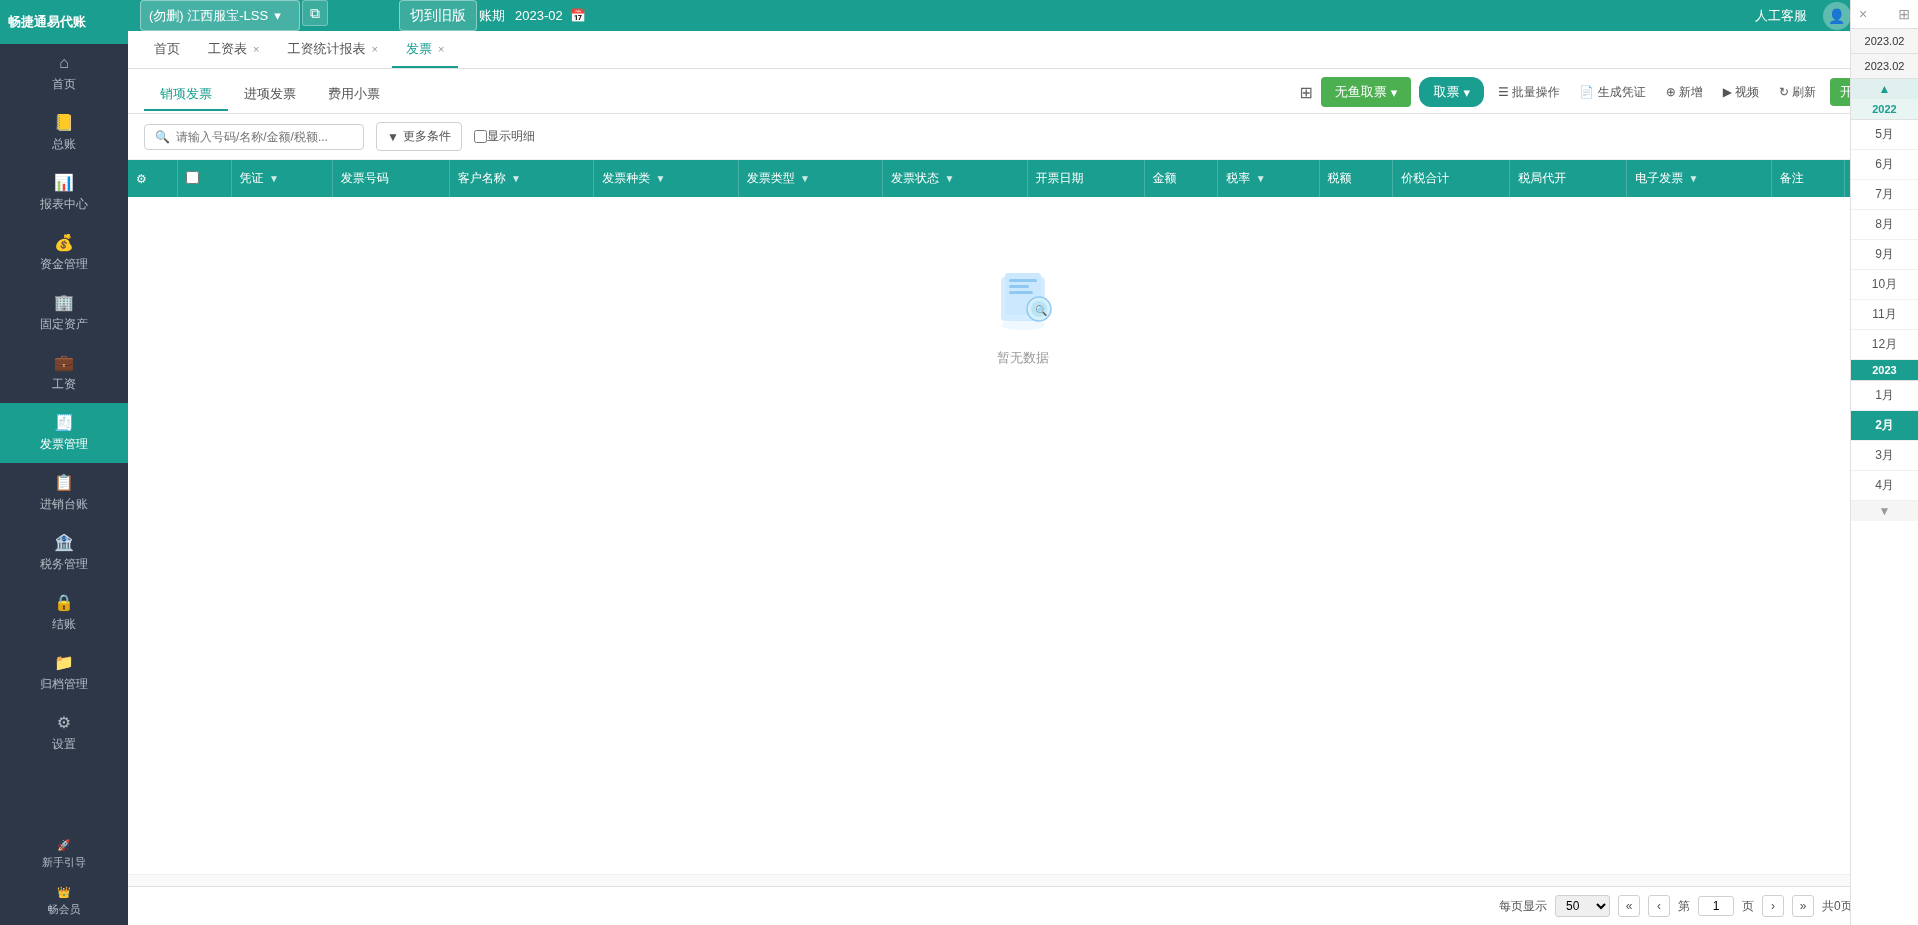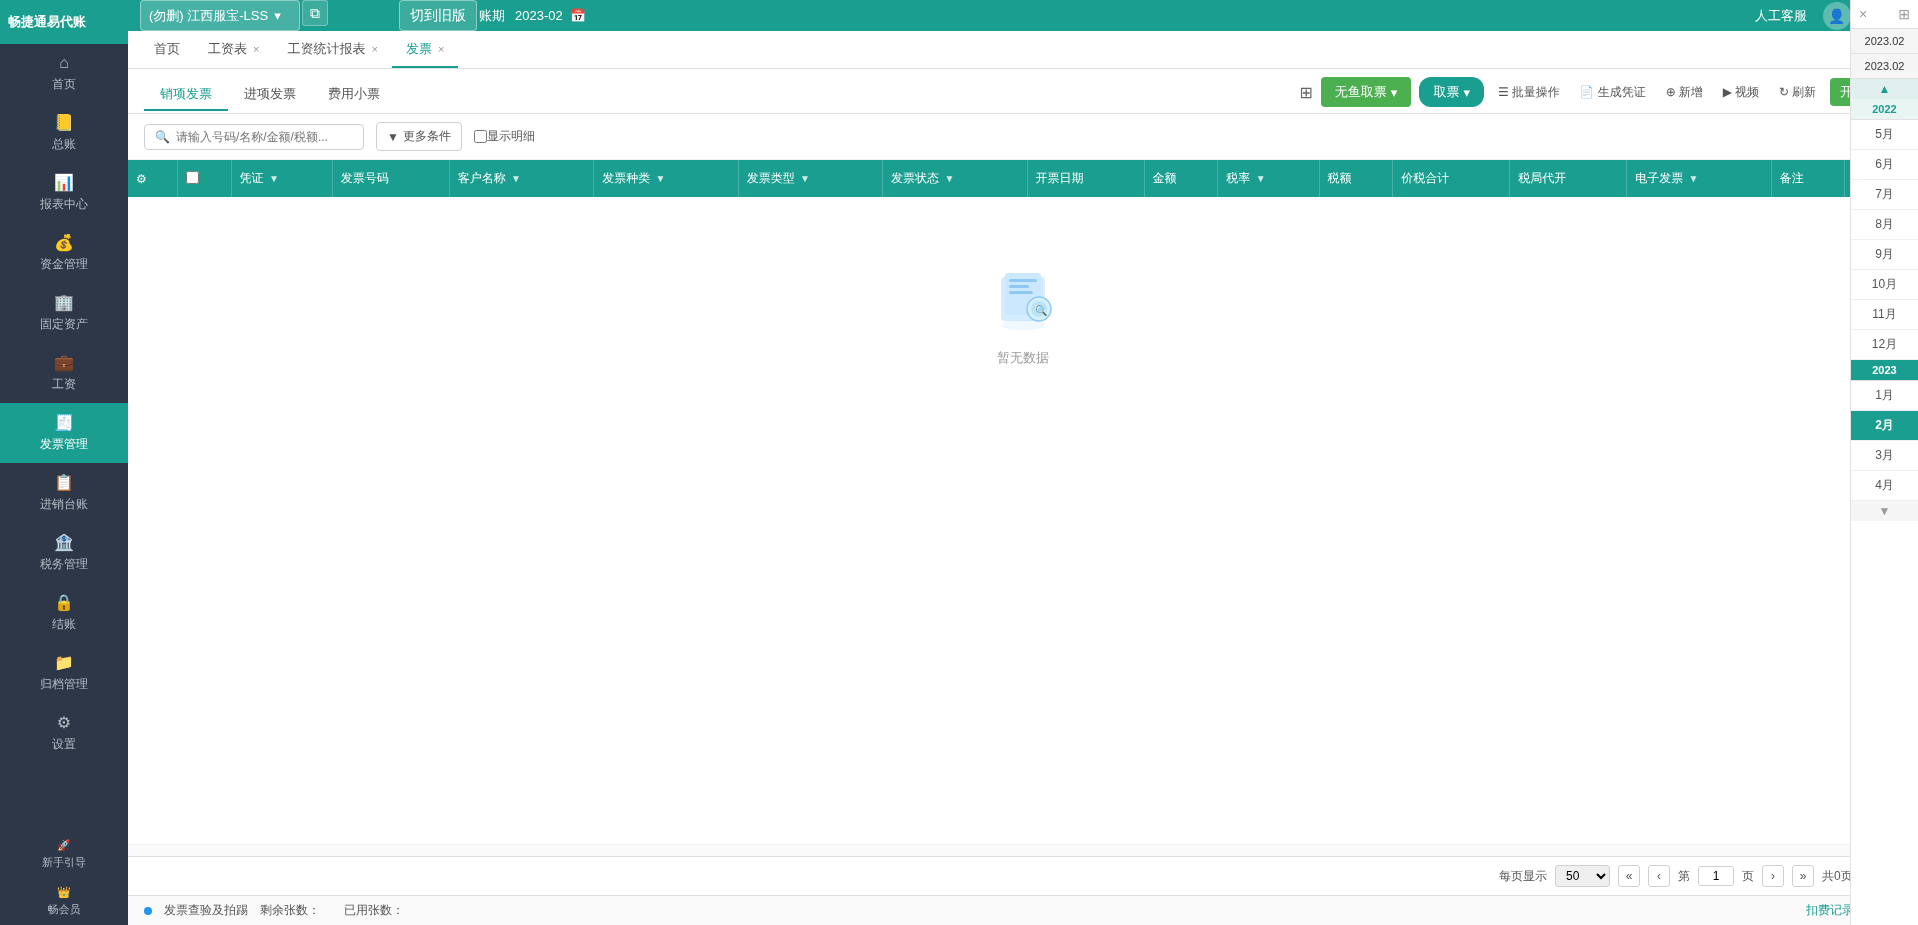--- a/index.html
+++ b/index.html
@@ -660,32 +660,20 @@
       <button class="page-btn">«</button>
       <button class="page-btn">‹</button>
       <span>第</span>
       <input class="page-input" type="text" value="1" style="">
       <span>页</span>
       <button class="page-btn">›</button>
       <button class="page-btn">»</button>
       <span>共0页, 0条记录</span>
     </div>
 
-    <div class="bottom-bar">
-      <span class="dot-blue"></span>
-      <span>发票查验及拍踢</span>
-      <span>剩余张数：</span>
-      <span></span>
-      <span>已用张数：</span>
-      <span></span>
-      <div class="bottom-links">
-        <a class="bottom-link">扣费记录</a>
-        <a class="bottom-link">去充值</a>
-      </div>
-    </div>
   </div>
 </div>
 
 <div class="right-panel">
   <div class="panel-top-btn">
     <span>×</span>
     <span>⊞</span>
   </div>
   <div class="period-header">2023.02</div>
   <div class="period-header">2023.02</div>

